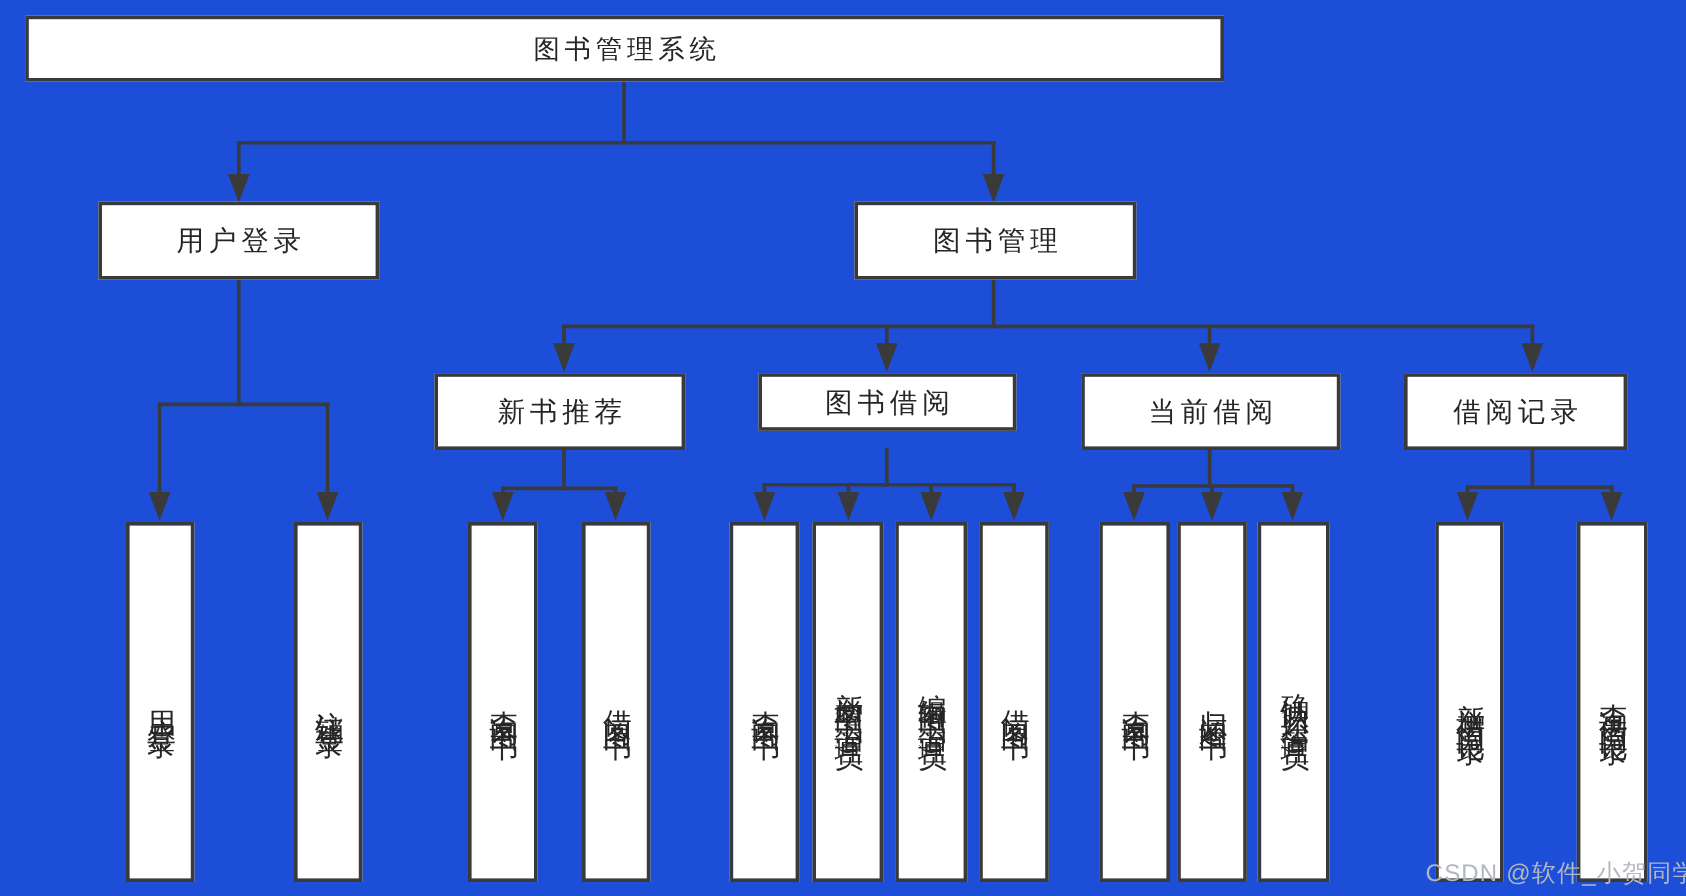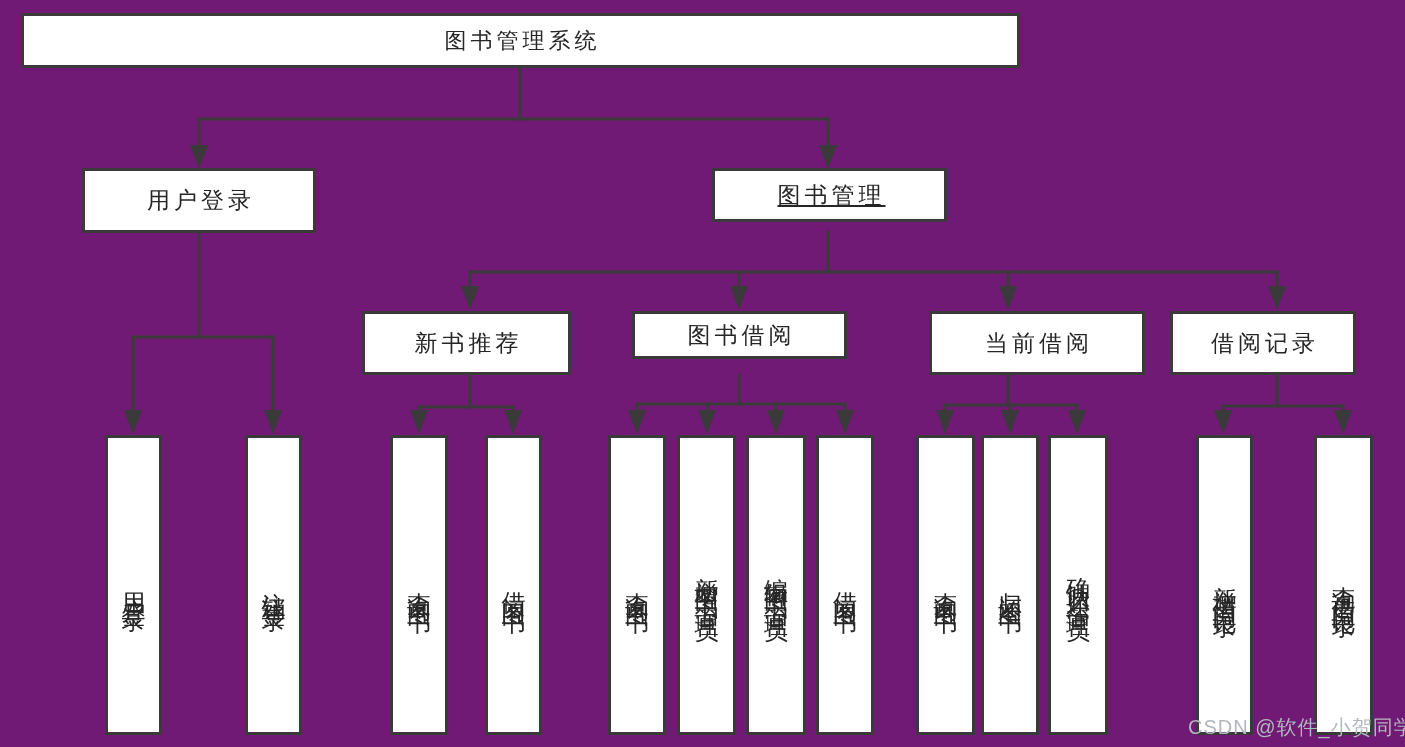--- a/index.html
+++ b/index.html
@@ -1,19 +1,19 @@
 <!DOCTYPE html>
 <html><head>
 <meta charset="utf-8">
 <style>
   html,body{margin:0;padding:0;background:#ffffff;}
   #canvas{
     position:relative;
     width:1405px;height:747px;
-    background:#701a75;
+    background:#1d4ed8;
     font-family:"Liberation Sans","DejaVu Sans",sans-serif;
     overflow:hidden;
   }
   #connectors{position:absolute;left:0;top:0;width:1405px;height:747px;}
   .box{
     position:absolute;
     box-sizing:border-box;
     background:#ffffff;
     border:3px solid #3a3a3a;
     display:flex;align-items:center;justify-content:center;
@@ -110,25 +110,25 @@
       <path d="M1001 410 L1019 410 L1010 434 Z"></path>
       <path d="M1068 410 L1086 410 L1077 434 Z"></path>
       <path d="M1214 410 L1232 410 L1223 434 Z"></path>
       <path d="M1334 410 L1352 410 L1343 434 Z"></path>
     </g>
   </svg>
 
   <div class="box titlebox" style="left:21px;top:13px;width:999px;height:55px;">图书管理系统</div>
 
   <div class="box hbox" style="left:82px;top:168px;width:234px;height:65px;">用户登录</div>
-  <div class="box hbox" style="left:712px;top:168px;width:235px;height:54px;text-decoration:underline;">图书管理</div>
+  <div class="box hbox" style="left:712px;top:168px;width:235px;height:65px;">图书管理</div>
 
   <div class="box hbox" style="left:362px;top:311px;width:209px;height:64px;">新书推荐</div>
   <div class="box hbox" style="left:632px;top:311px;width:215px;height:48px;">图书借阅</div>
-  <div class="box hbox" style="left:901px;top:311px;width:216px;height:64px;margin-left:28px;">当前借阅</div>
+  <div class="box hbox" style="left:901px;top:311px;width:216px;height:64px;">当前借阅</div>
   <div class="box hbox" style="left:1170px;top:311px;width:186px;height:64px;">借阅记录</div>
 
   <div class="box vbox" style="left:105px;top:435px;width:57px;height:300px;">用户登录</div>
   <div class="box vbox" style="left:245px;top:435px;width:57px;height:300px;">注销登录</div>
 
   <div class="box vbox" style="left:390px;top:435px;width:58px;height:300px;">查询图书</div>
   <div class="box vbox" style="left:485px;top:435px;width:57px;height:300px;">借阅图书</div>
 
   <div class="box vbox" style="left:608px;top:435px;width:58px;height:300px;">查询图书</div>
   <div class="box vbox" style="left:677px;top:435px;width:59px;height:300px;">新增图书（管理员）</div>

